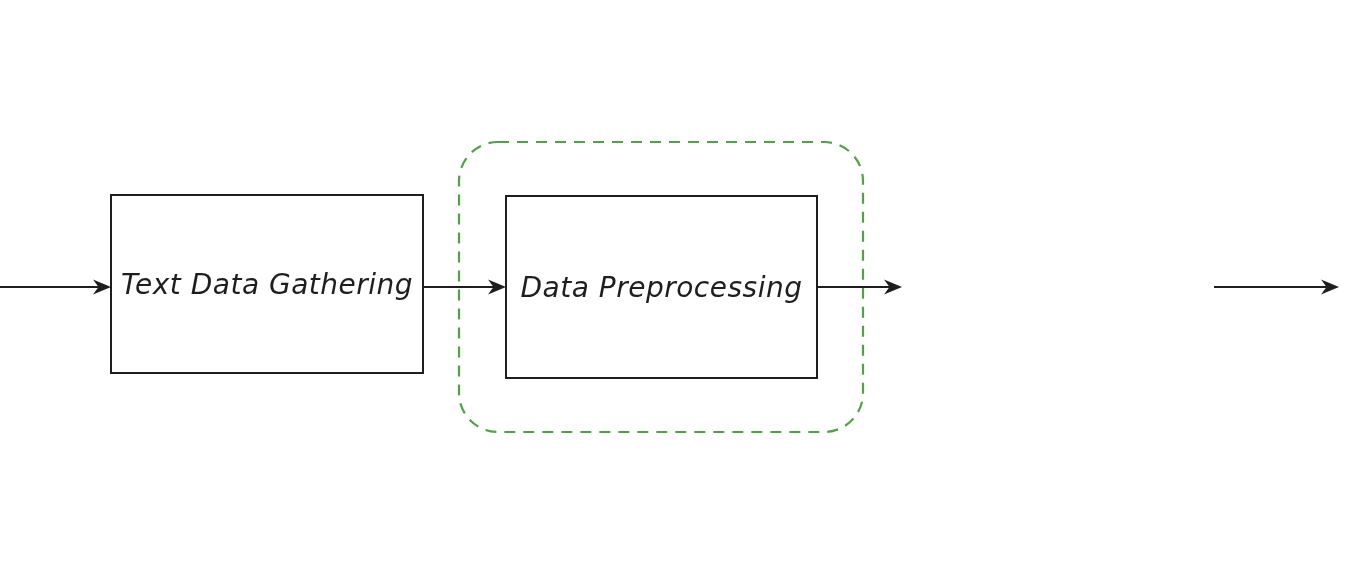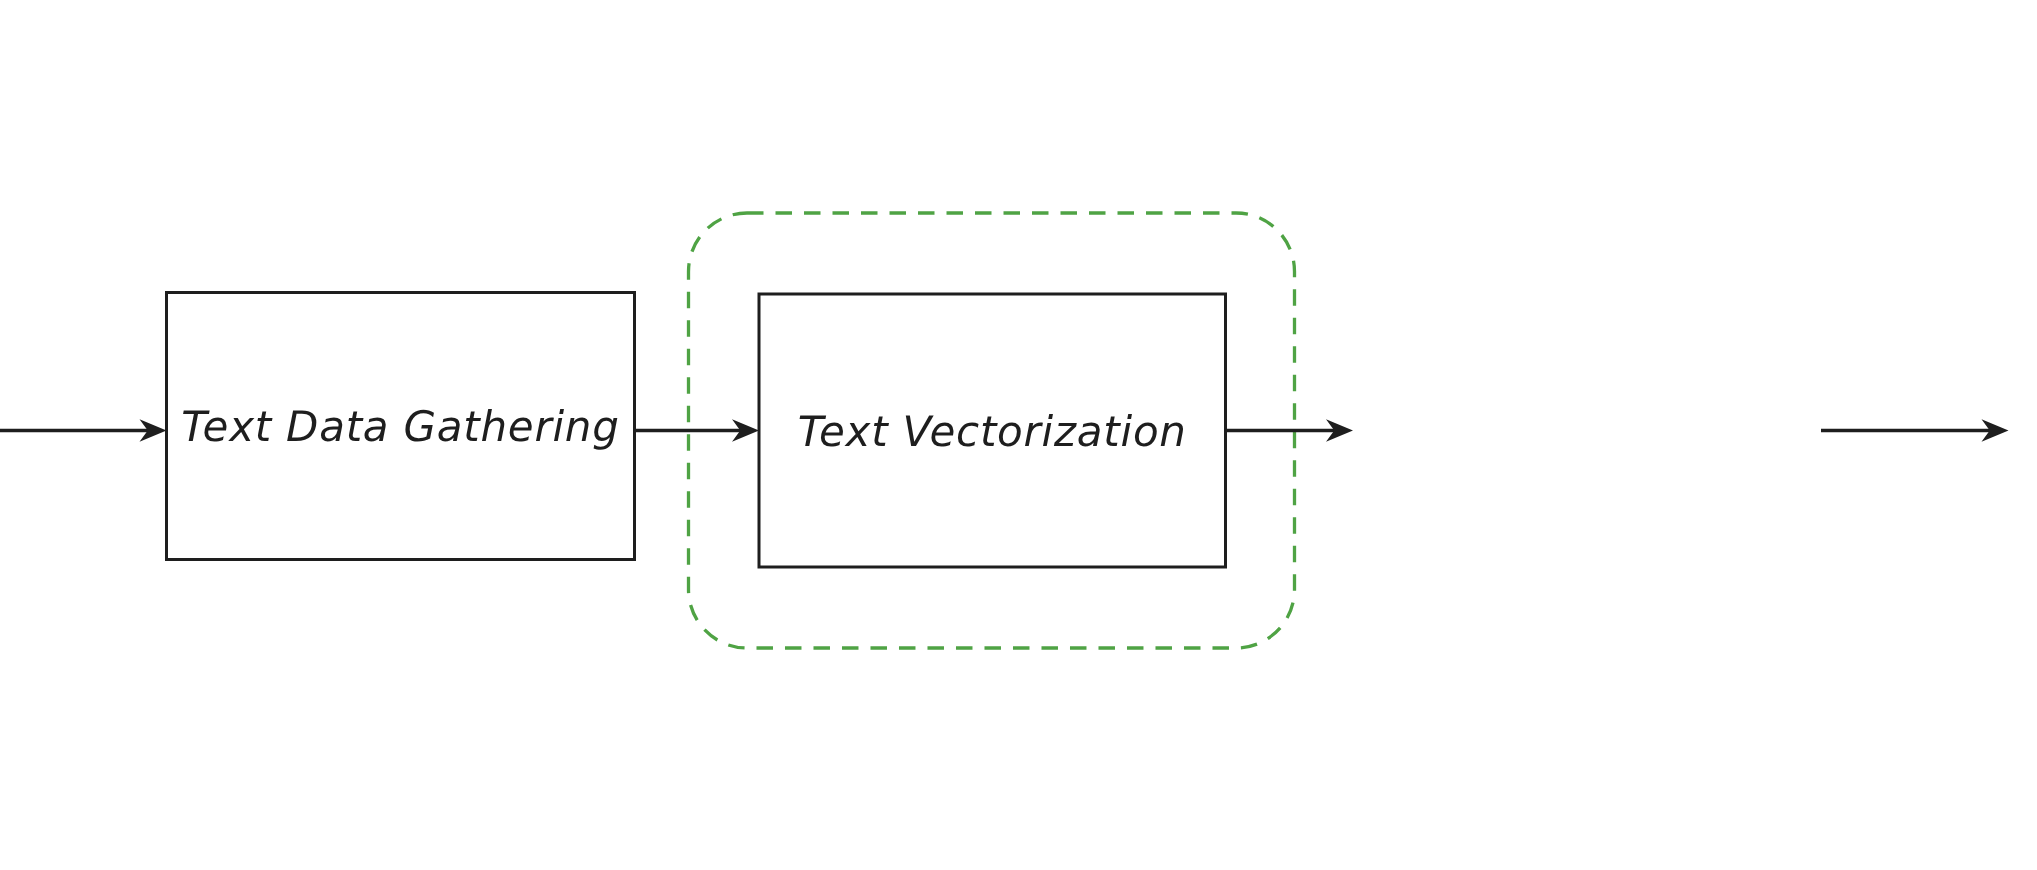--- a/index.html
+++ b/index.html
@@ -69,21 +69,21 @@
   <div class="node node-1">
     <span class="node-label">Text Data Gathering</span>
   </div>
 
   <svg class="arrow-svg arrow-2" viewBox="0 0 82 24" aria-hidden="true">
     <line class="arrow-line" x1="0" y1="12" x2="71" y2="12"></line>
     <polygon class="arrow-head" points="64,4.5 82,12 64,19.5 69.5,12"></polygon>
   </svg>
 
   <div class="node node-2">
-    <span class="node-label">Text Vectorization</span>
+    <span class="node-label">Data Preprocessing</span>
   </div>
 
   <svg class="arrow-svg arrow-3" viewBox="0 0 84 24" aria-hidden="true">
     <line class="arrow-line" x1="0" y1="12" x2="73" y2="12"></line>
     <polygon class="arrow-head" points="66,4.5 84,12 66,19.5 71.5,12"></polygon>
   </svg>
 
 
   <svg class="arrow-svg arrow-4" viewBox="0 0 125 24" aria-hidden="true">
     <line class="arrow-line" x1="0" y1="12" x2="114" y2="12"></line>

